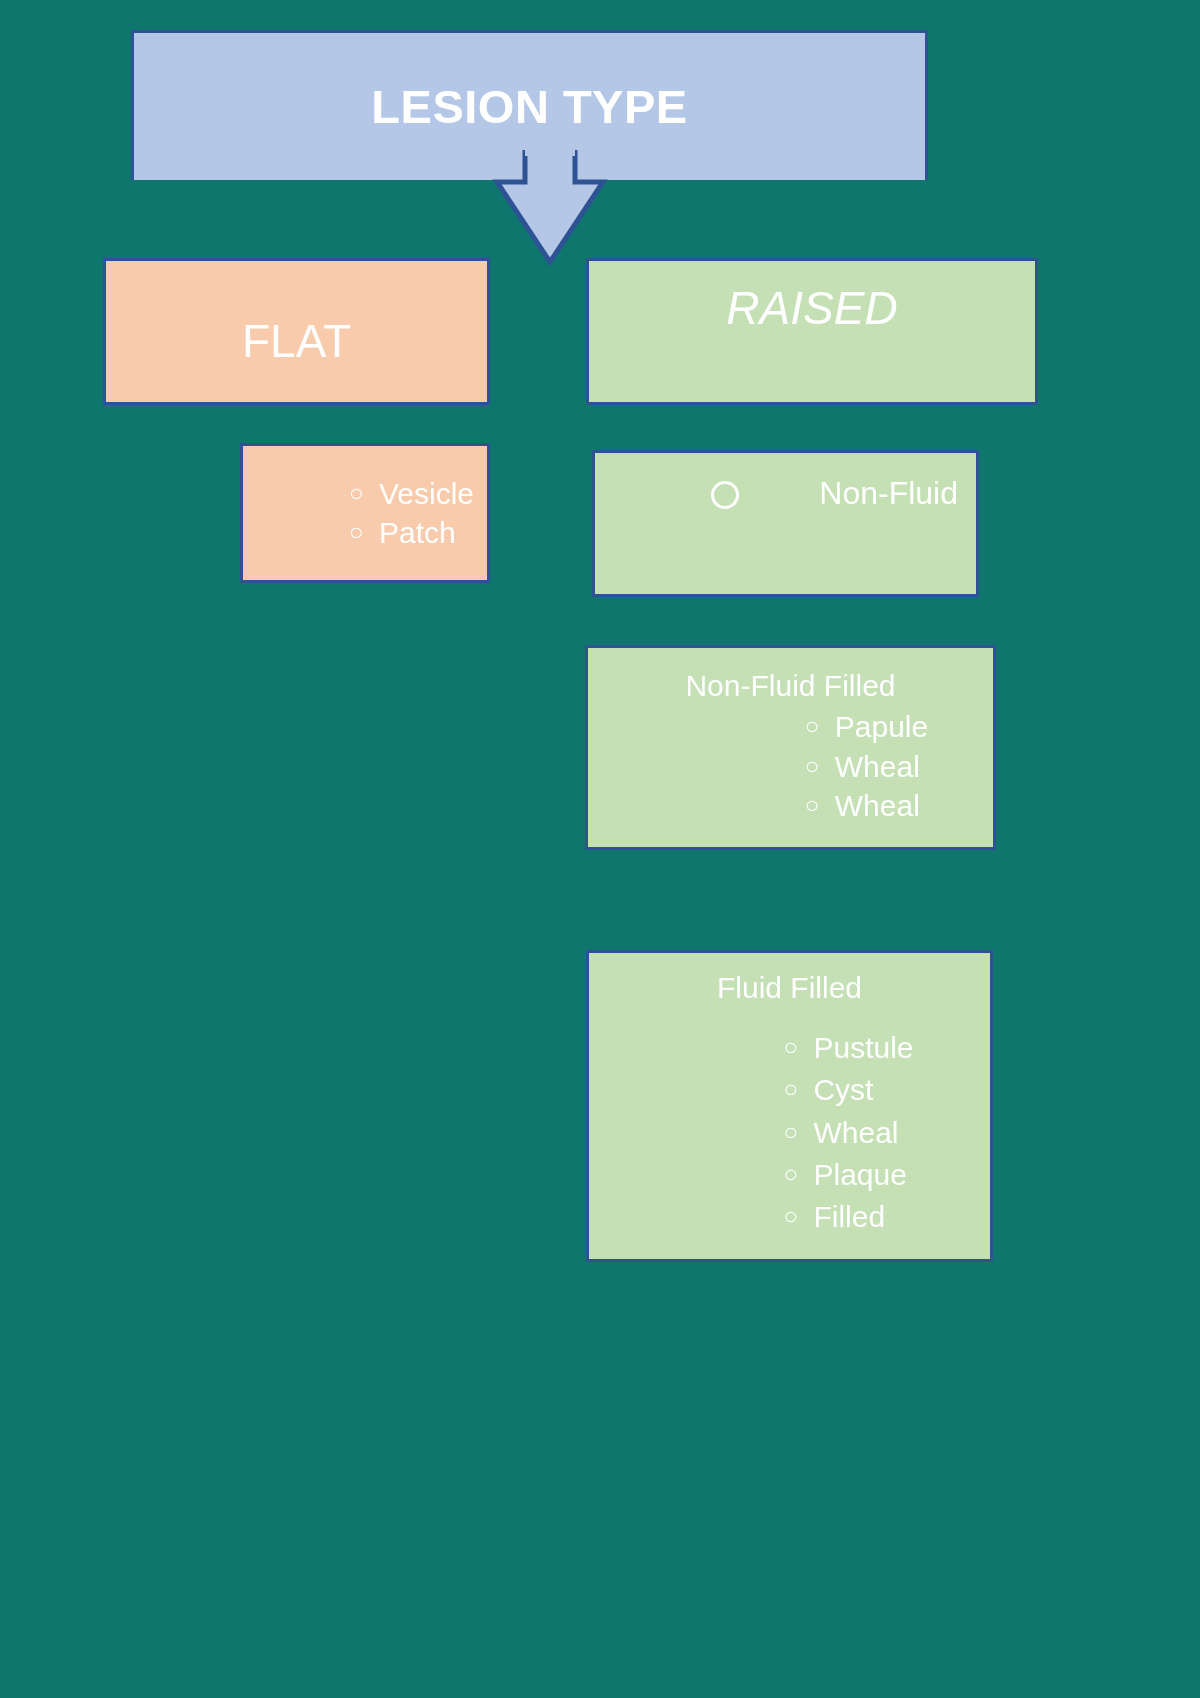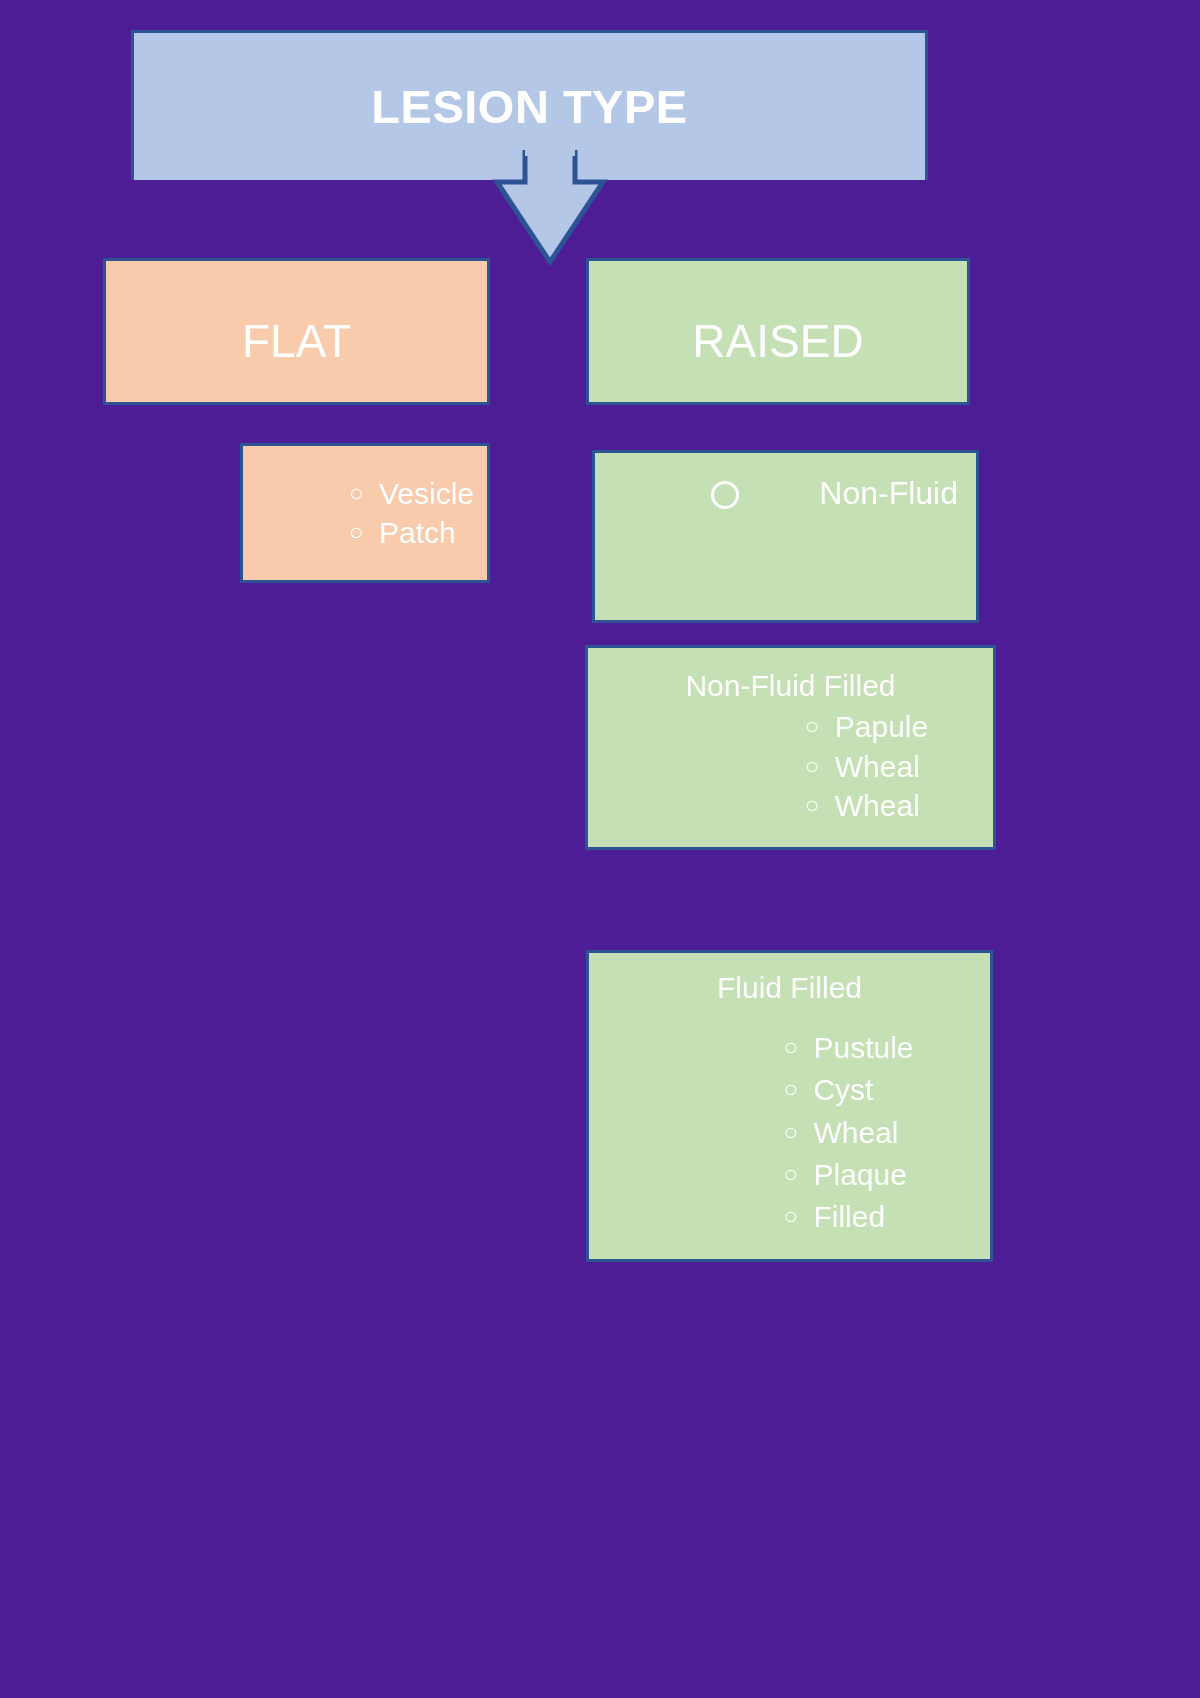--- a/index.html
+++ b/index.html
@@ -9,21 +9,21 @@
     background: #ffffff;
   }
   body {
     font-family: "Liberation Sans", sans-serif;
     -webkit-font-smoothing: antialiased;
   }
   #page {
     position: relative;
     width: 1200px;
     height: 1698px;
-    background: #4c1d95;
+    background: #0f766e;
     overflow: hidden;
   }
 
   
   .node {
     position: absolute;
     box-sizing: border-box;
     border: 3px solid #2E5395;
     color: #ffffff;
     line-height: 1.18;
@@ -67,25 +67,25 @@
     top: 258px;
     width: 387px;
     height: 147px;
     display: flex;
     align-items: center;
     justify-content: center;
   }
   #raised-box {
     left: 586px;
     top: 258px;
-    width: 384px;
+    width: 452px;
     height: 147px;
     display: flex;
-    align-items: center;
-    justify-content: center;
+    justify-content: center;
+    font-style: italic;
   }
   .tier1-label {
     font-size: 46px;
     font-weight: normal;
     color: #ffffff;
     margin-top: 20px;
   }
 
   
   .list-box {
@@ -133,21 +133,21 @@
   }
   #flat-list-box ul.bullets {
     margin-left: 88px;
   }
 
   
   #raised-callout-box {
     left: 592px;
     top: 450px;
     width: 387px;
-    height: 173px;
+    height: 147px;
     padding: 0;
     display: block;
   }
   #raised-callout-inner {
     position: absolute;
     left: 0;
     right: 18px;
     top: 22px;
     text-align: right;
     font-size: 32px;

